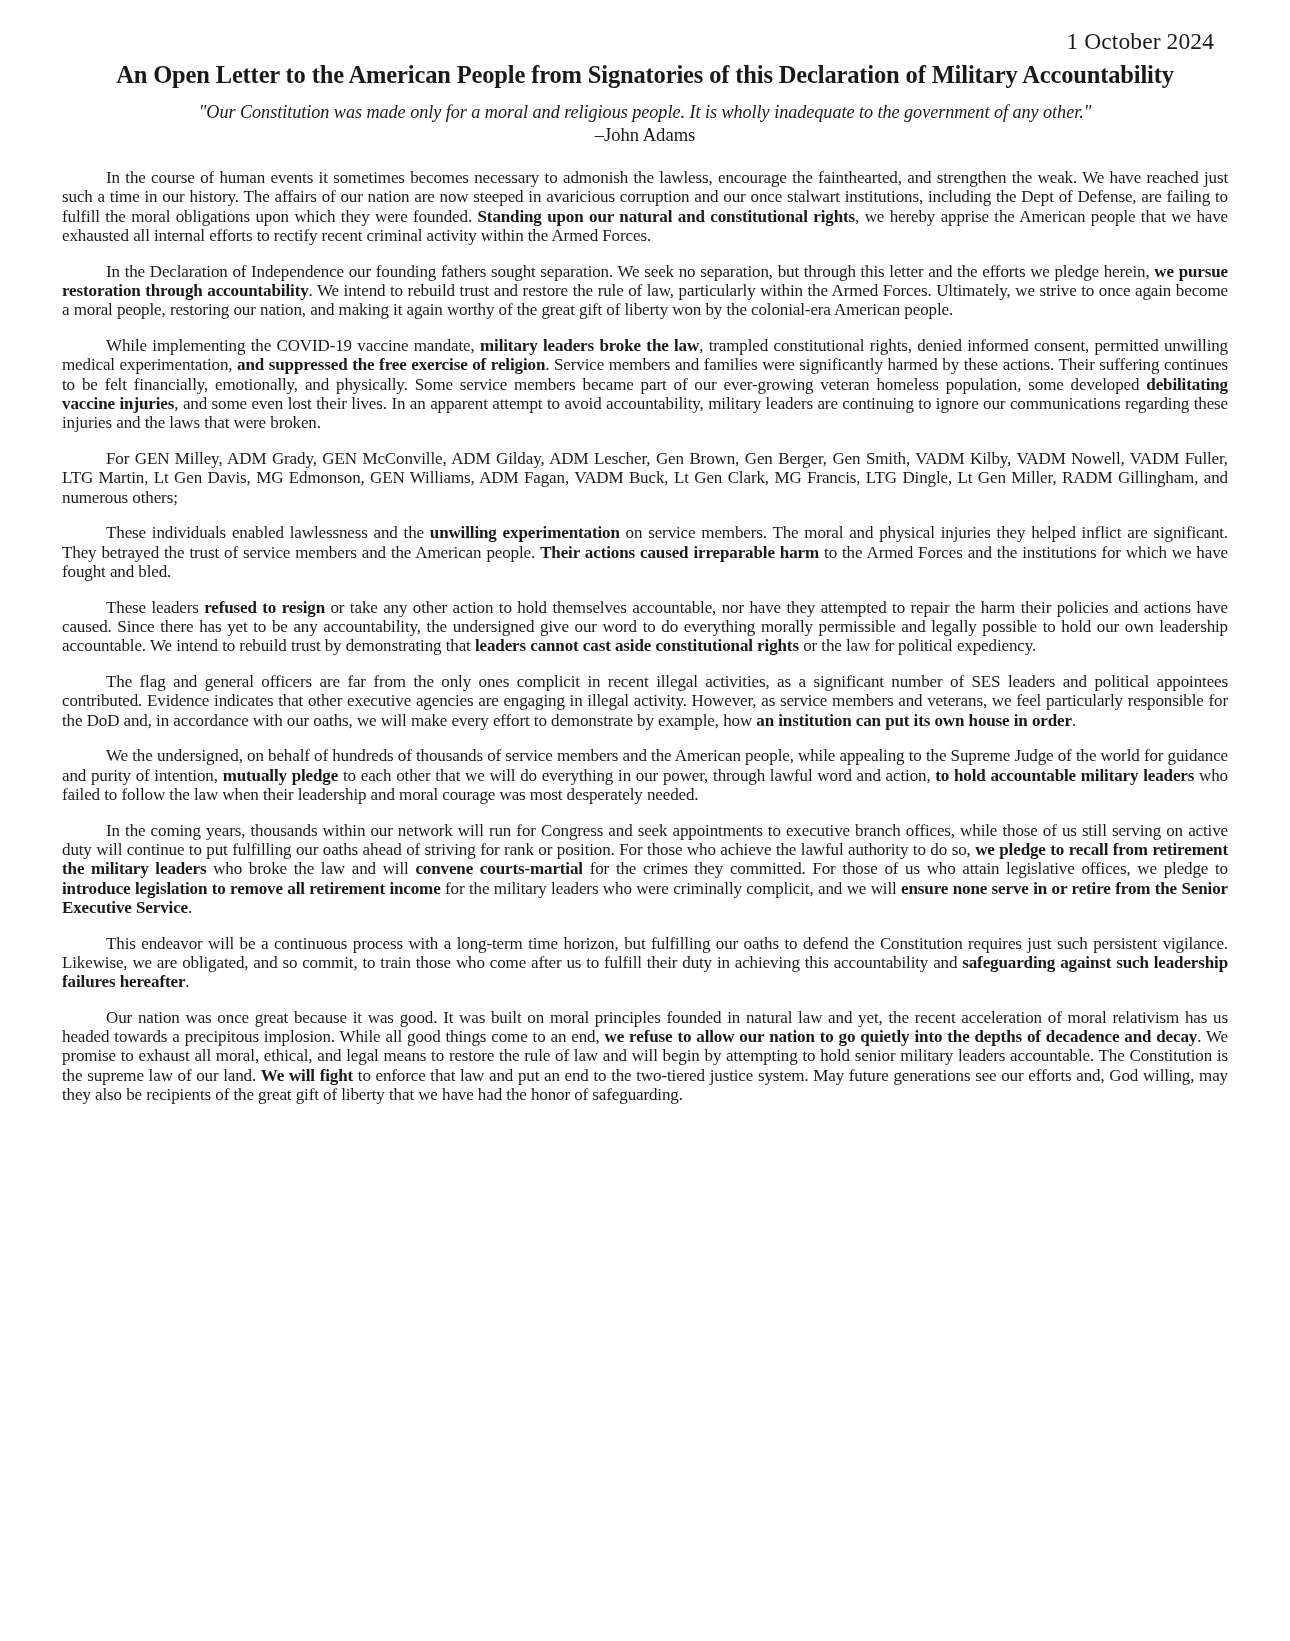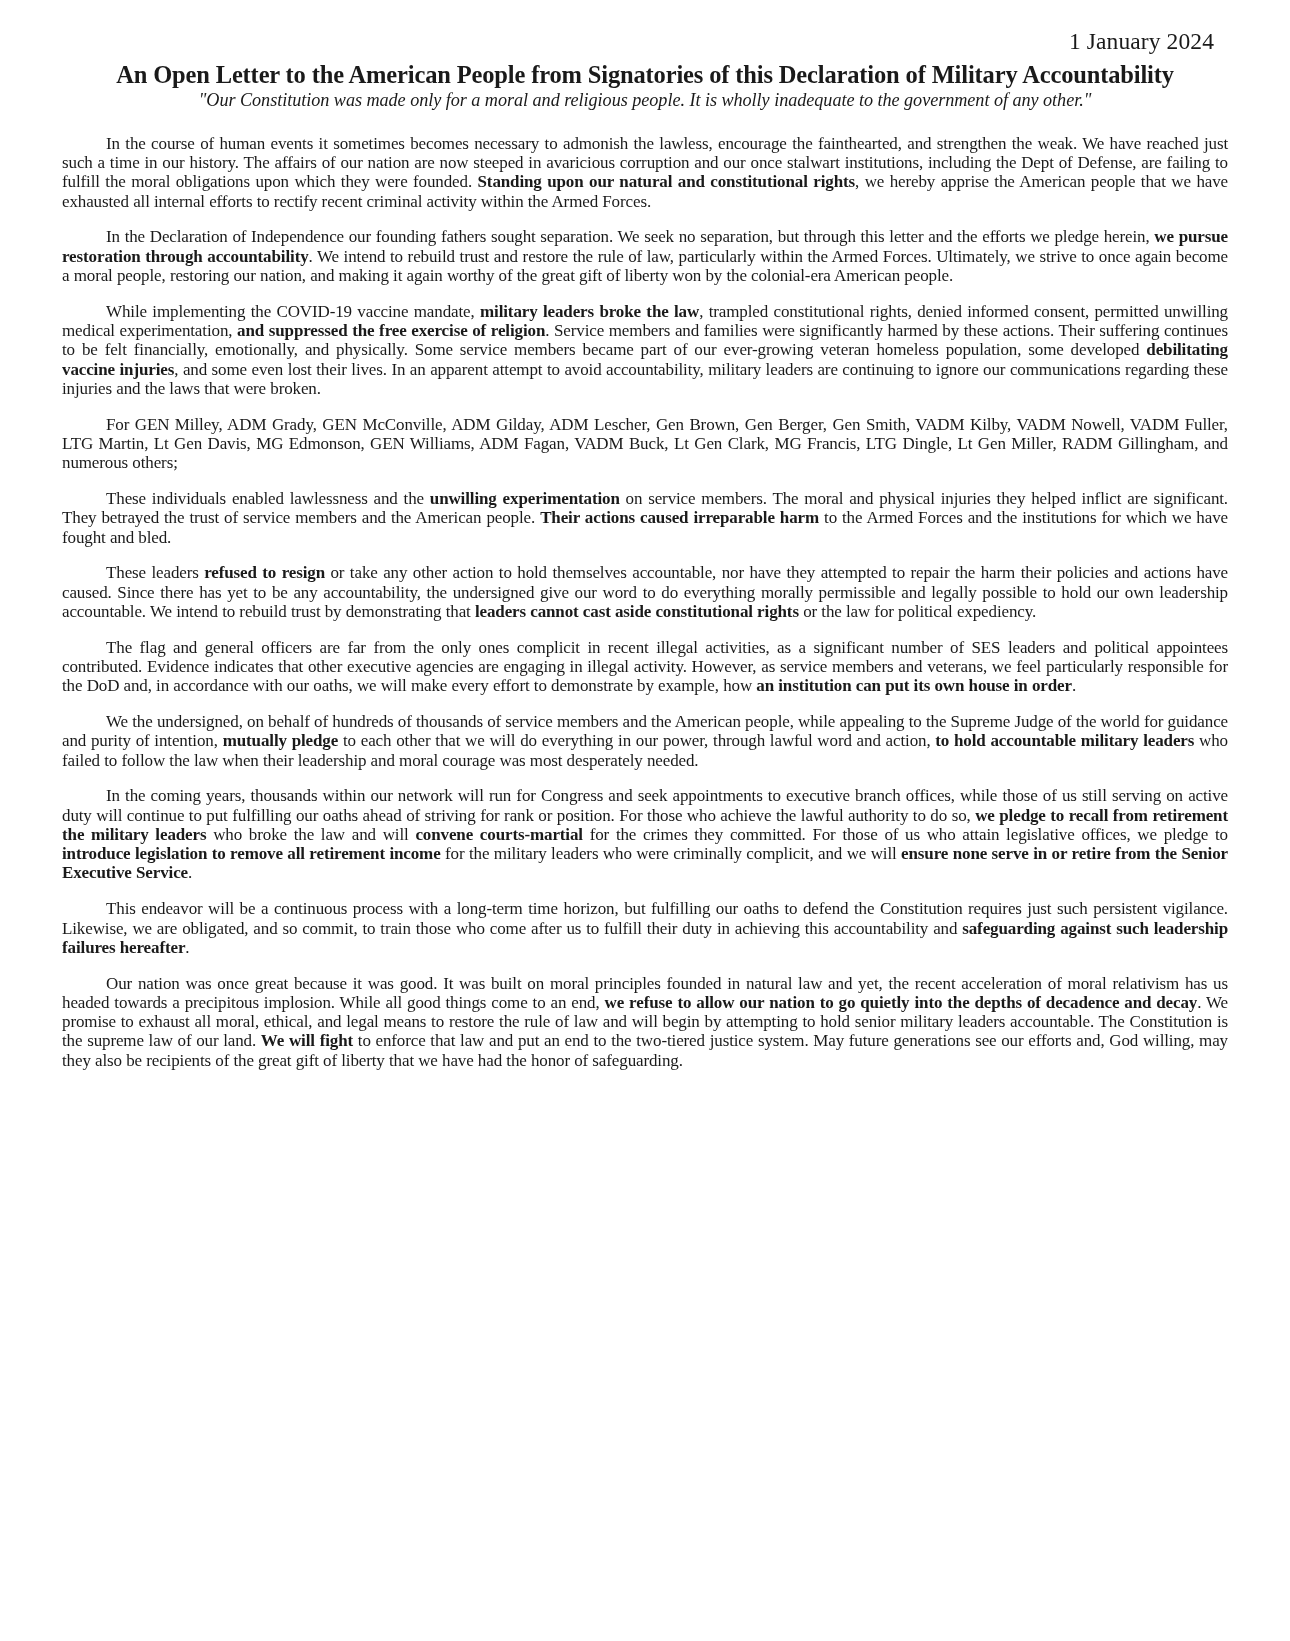--- a/index.html
+++ b/index.html
@@ -28,21 +28,21 @@
     line-height: 1.15;
     letter-spacing: 0.1px;
     margin: 0 14px 6px 0;
   }
   .doc-title {
     text-align: center;
     font-size: 24.5px;
     font-weight: bold;
     line-height: 1.18;
     letter-spacing: -0.15px;
-    margin: 0 0 0 0;
+    margin: 0 0 12px 0;
   }
   .epigraph {
     text-align: center;
     font-style: italic;
     font-size: 18.2px;
     line-height: 1.2;
     margin: 0;
     letter-spacing: -0.05px;
   }
   .epigraph-attrib {
@@ -69,26 +69,27 @@
   }
   .body-text p b {
     font-weight: bold;
   }
 </style>
 </head>
 <body>
 
 <div class="page">
 
-  <div class="date-line">1 January 2024</div>
+  <div class="date-line">1 October 2024</div>
 
   <h1 class="doc-title">An Open Letter to the American People from Signatories of this Declaration of Military Accountability</h1>
 
   <div class="epigraph-block">
     <div class="epigraph">"Our Constitution was made only for a moral and religious people.  It is wholly inadequate to the government of any other."</div>
+    <div class="epigraph-attrib">–John Adams</div>
   </div>
 
   <div class="body-text" id="body-text">
       <p><span>In the course of human events it sometimes becomes necessary to admonish the lawless, encourage the fainthearted, and strengthen the weak. We have reached just such a time in our history. The affairs of our nation are now steeped in avaricious corruption and our once stalwart institutions, including the Dept of Defense, are failing to fulfill the moral obligations upon which they were founded. </span><b>Standing upon our natural and constitutional rights</b><span>, we hereby apprise the American people that we have exhausted all internal efforts to rectify recent criminal activity within the Armed Forces.</span></p>
       <p><span>In the Declaration of Independence our founding fathers sought separation. We seek no separation, but through this letter and the efforts we pledge herein, </span><b>we pursue restoration through accountability</b><span>. We intend to rebuild trust and restore the rule of law, particularly within the Armed Forces. Ultimately, we strive to once again become a moral people, restoring our nation, and making it again worthy of the great gift of liberty won by the colonial-era American people.</span></p>
       <p><span>While implementing the COVID-19 vaccine mandate, </span><b>military leaders broke the law</b><span>, trampled constitutional rights, denied informed consent, permitted unwilling medical experimentation, </span><b>and suppressed the free exercise of religion</b><span>. Service members and families were significantly harmed by these actions. Their suffering continues to be felt financially, emotionally, and physically. Some service members became part of our ever-growing veteran homeless population, some developed </span><b>debilitating vaccine injuries</b><span>, and some even lost their lives. In an apparent attempt to avoid accountability, military leaders are continuing to ignore our communications regarding these injuries and the laws that were broken.</span></p>
       <p><span>For GEN Milley, ADM Grady, GEN McConville, ADM Gilday, ADM Lescher, Gen Brown, Gen Berger, Gen Smith, VADM Kilby, VADM Nowell, VADM Fuller, LTG Martin, Lt Gen Davis, MG Edmonson, GEN Williams, ADM Fagan, VADM Buck, Lt Gen Clark, MG Francis, LTG Dingle, Lt Gen Miller, RADM Gillingham, and numerous others;</span></p>
       <p><span>These individuals enabled lawlessness and the </span><b>unwilling experimentation</b><span> on service members. The moral and physical injuries they helped inflict are significant. They betrayed the trust of service members and the American people. </span><b>Their actions caused irreparable harm</b><span> to the Armed Forces and the institutions for which we have fought and bled.</span></p>
       <p><span>These leaders </span><b>refused to resign</b><span> or take any other action to hold themselves accountable, nor have they attempted to repair the harm their policies and actions have caused. Since there has yet to be any accountability, the undersigned give our word to do everything morally permissible and legally possible to hold our own leadership accountable. We intend to rebuild trust by demonstrating that </span><b>leaders cannot cast aside constitutional rights</b><span> or the law for political expediency.</span></p>
       <p><span>The flag and general officers are far from the only ones complicit in recent illegal activities, as a significant number of SES leaders and political appointees contributed. Evidence indicates that other executive agencies are engaging in illegal activity. However, as service members and veterans, we feel particularly responsible for the DoD and, in accordance with our oaths, we will make every effort to demonstrate by example, how </span><b>an institution can put its own house in order</b><span>.</span></p>

